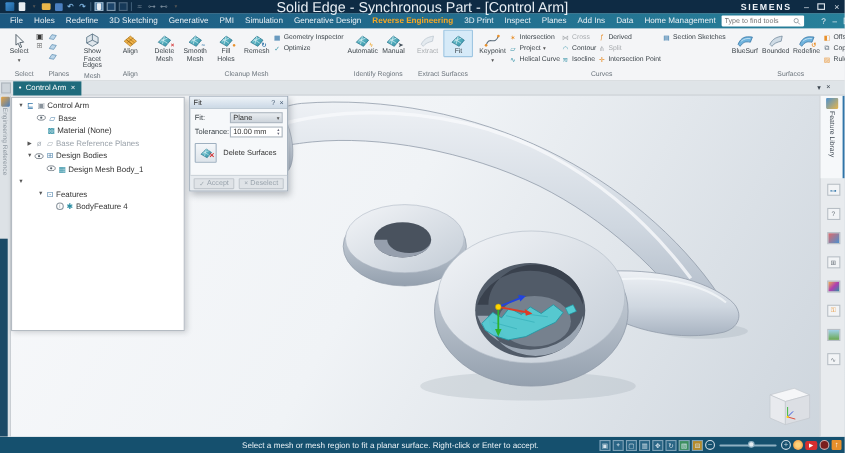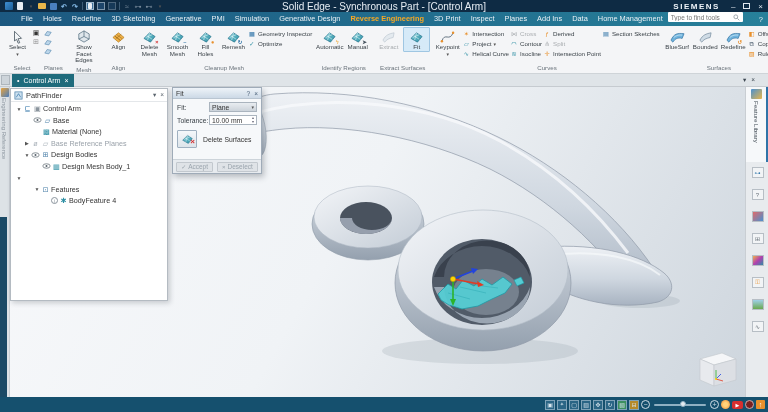--- a/index.html
+++ b/index.html
@@ -12,27 +12,27 @@
   .qat{display:flex;align-items:center;gap:3px;}
   .qic{width:8px;height:8px;display:inline-flex;align-items:center;justify-content:center;font-size:7px;line-height:1;}
   .qic.box{border:1px solid #7d96ab;background:#1d456a;}
   .qic.lit{background:#3d6f9a;border:1px solid #9db8cc;}
   .q-doc{width:6px;height:8px;background:#e9eef3;border-radius:1px;}
   .q-folder{width:8px;height:6px;background:#e8b64a;border-radius:1px;}
   .q-save{width:7px;height:7px;background:#4a7fc0;border-radius:1px;}
   .q-blue{color:#7fb4e0;font-weight:bold;}
   .qsep{width:1px;height:8px;background:#3c5b75;}
   .dim{opacity:.55;}
-  .title-center{position:absolute;left:0;right:0;text-align:center;font-size:10px;color:#e6edf3;pointer-events:none;}
+  .title-center{position:absolute;left:0;right:0;text-align:center;font-size:13px;color:#e6edf3;pointer-events:none;}
   .brand{margin-left:auto;font-weight:bold;font-size:8px;letter-spacing:1.5px;color:#eef3f8;}
   .winbtns{display:flex;align-items:center;gap:8px;margin-left:8px;color:#dfe7ee;font-size:8px;}
   .restore-box{width:7px;height:6px;border:1px solid #dfe7ee;display:inline-block;}
 
   
-  .tabrow{height:14px;background:linear-gradient(90deg,#1c5880,#27809a);display:flex;color:#e9f0f5;font-size:7.4px;padding-left:16px;}
+  .tabrow{height:14px;background:linear-gradient(90deg,#1c5880,#27809a);display:flex;align-items:center;color:#e9f0f5;font-size:7.4px;padding-left:4px;}
   .mtab{padding:0 5px;line-height:14px;white-space:nowrap;}
   .mtab.active{color:#f7a823;font-weight:bold;}
   .searchbox{margin-left:auto;width:82px;height:10px;background:#fff;border-radius:1px;display:flex;align-items:center;padding:0 3px;gap:2px;}
   .searchbox input{border:0;outline:0;flex:1;font-size:6.5px;color:#5a646d;width:60px;font-family:"Liberation Sans",sans-serif;background:transparent;}
   .smiley{width:8px;height:8px;border-radius:50%;display:inline-block;margin-left:4px;}
   .s1{background:radial-gradient(circle at 35% 35%,#ffd27a,#f59d2c);}
   .s2{background:radial-gradient(circle at 35% 35%,#ffb37a,#e8702c);}
   .docwin{display:flex;align-items:center;gap:6px;margin:0 6px 0 8px;font-size:7.5px;color:#e9f0f5;}
 
   
@@ -608,31 +608,20 @@
     </g>
   </svg>
 
   <div class="leftstrip">
     <div class="ls-icon"></div>
     <div class="ls-text">Engineering Reference</div>
     <div class="ls-dark"></div>
   </div>
 
   <div class="pathfinder">
-    <div class="pf-head">
-      <svg width="9" height="9" viewBox="0 0 10 10">
-          <rect x="1" y="1" width="8" height="8" fill="#cfe2f0" stroke="#4a7fa8" stroke-width=".8"></rect>
-          <path d="M2.5,7 L5,3 L7.5,7" stroke="#2f74a8" fill="none" stroke-width=".8"></path>
-        </svg>
-      <span>PathFinder</span>
-      <div class="pf-ctrl">
-        <span>▾</span>
-        <span>×</span>
-      </div>
-    </div>
     <div class="tree">
       <div class="trow" style="padding-left:4px">
         <span class="arrow">▼</span>
         <span class="tic" style="color:#2f74a8">⊑</span>
         <span class="tic" style="color:#8a949d">▣</span>
         <span>Control Arm</span>
       </div>
       <div class="trow" style="padding-left:22px">
         <span class="tic">
             <svg width="9" height="6">
@@ -745,20 +734,21 @@
       <span class="rs-ic">⊞</span>
       <span class="rs-ic" style="background:linear-gradient(135deg,#f0b24a,#b03fb0,#2e8fa4)"> </span>
       <span class="rs-ic" style="color:#e8902c">⚿</span>
       <span class="rs-ic" style="background:linear-gradient(#9fd0e8,#6aa84f)"> </span>
       <span class="rs-ic" style="color:#6a737b">∿</span>
     </div>
   </div>
 </div>
 
 <div class="statusbar">
+  <span class="prompt">Select a mesh or mesh region to fit a planar surface. Right-click or Enter to accept.</span>
   <div class="sb-right">
     <span class="sb-ic">▣</span>
     <span class="sb-ic">⌖</span>
     <span class="sb-ic">▢</span>
     <span class="sb-ic">▥</span>
     <span class="sb-ic">✥</span>
     <span class="sb-ic">↻</span>
     <span class="sb-ic" style="background:#3d8f5f">▧</span>
     <span class="sb-ic" style="background:#b58a2a">⊟</span>
     <span class="sb-round">−</span>

